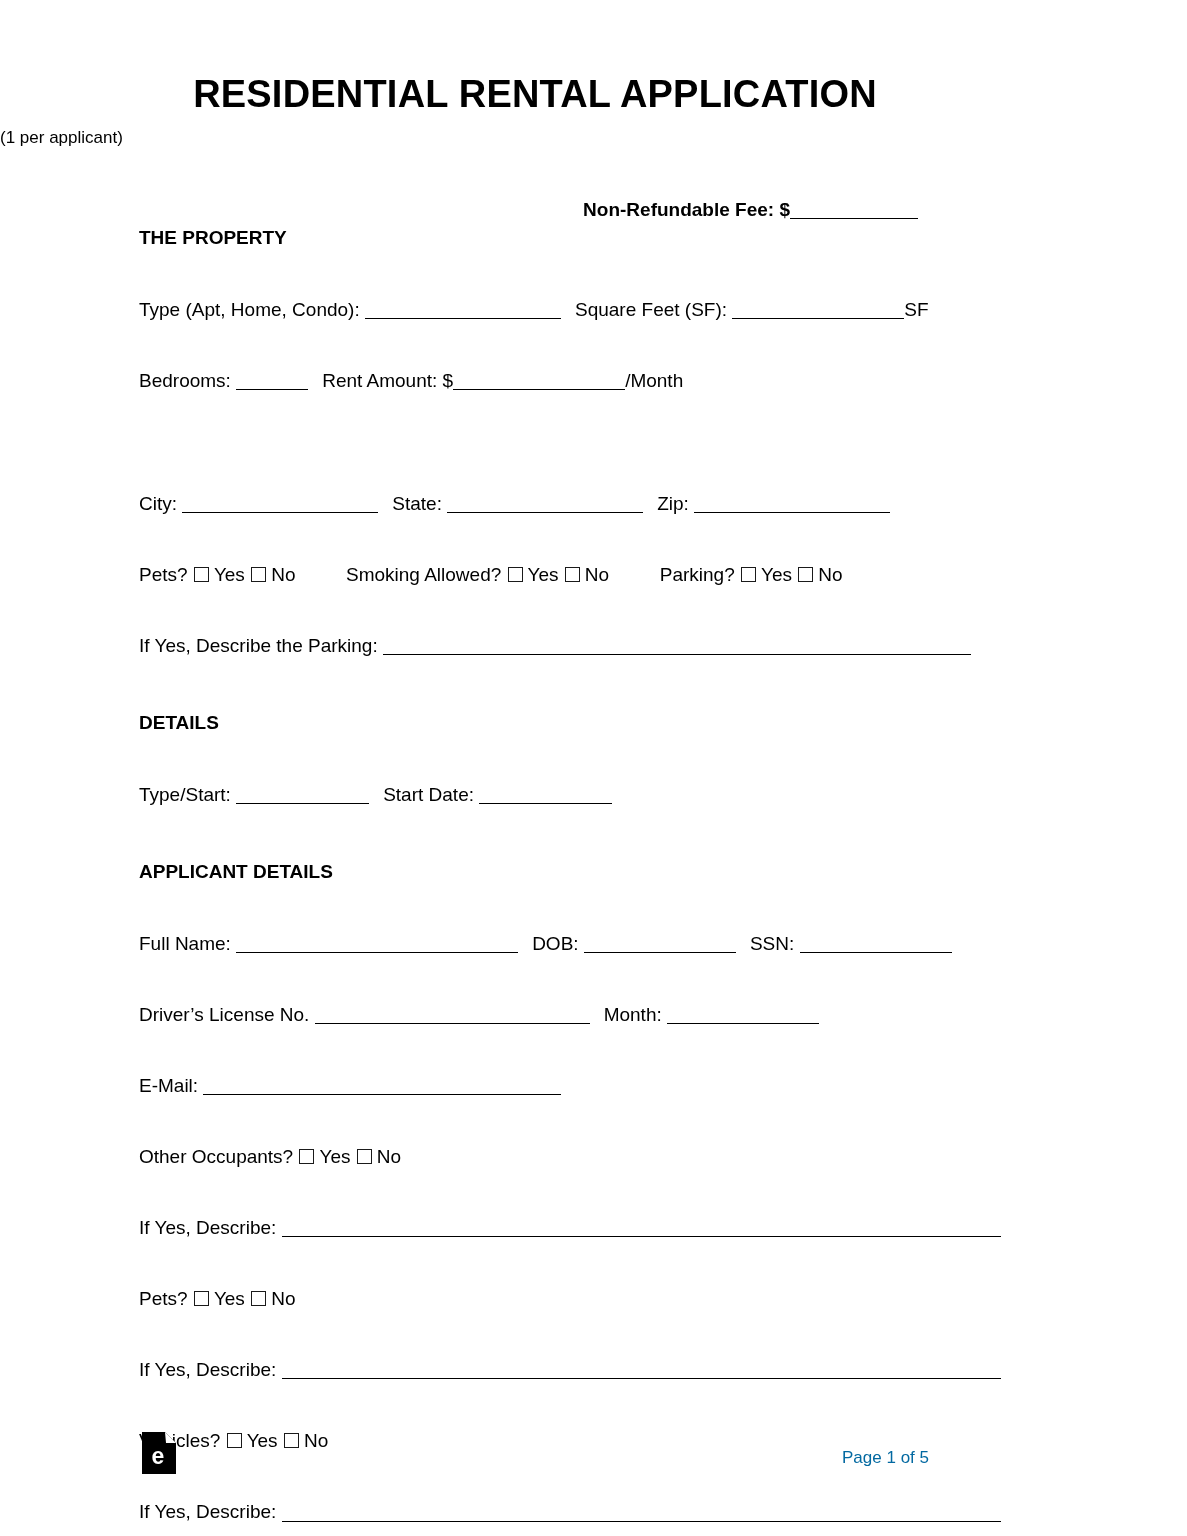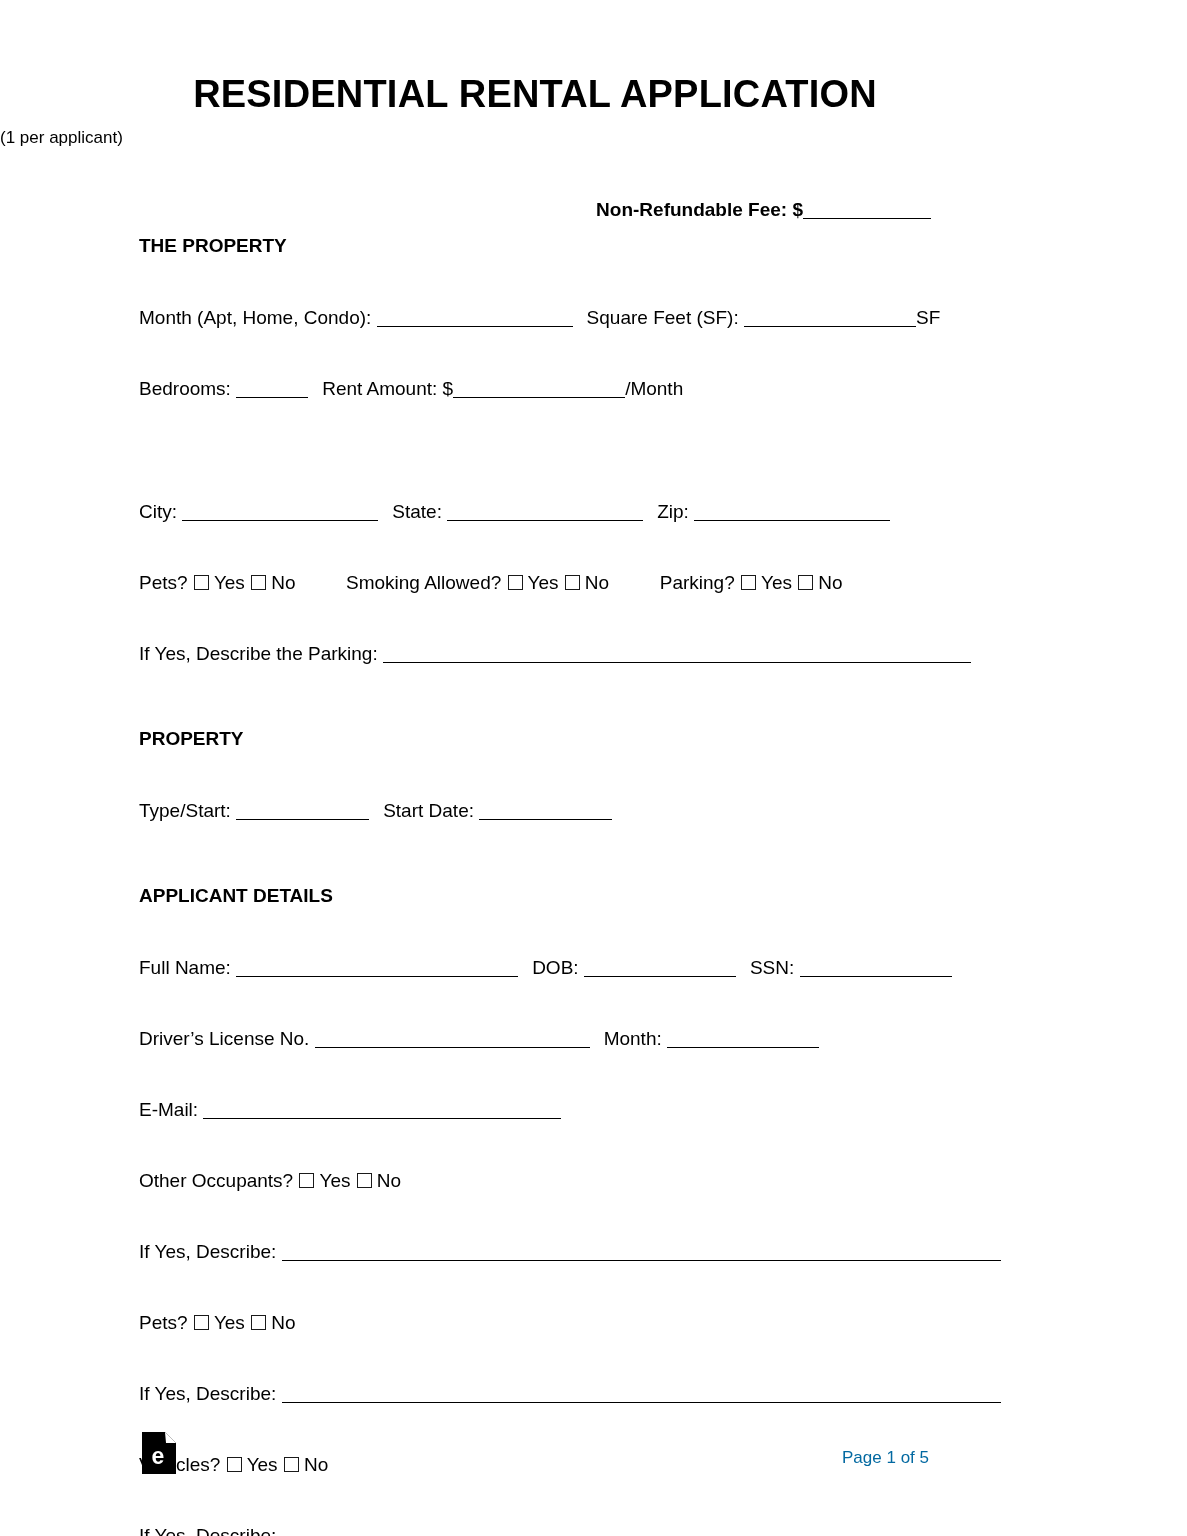--- a/index.html
+++ b/index.html
@@ -34,38 +34,38 @@
     font-size: 17px;
     font-weight: normal;
     margin: 0;
     padding-top: 12px;
   }
 
   
   .fee-row {
     position: absolute;
     top: 199px;
-    right: 139px;
+    right: 152px;
     font-size: 19px;
     font-weight: bold;
     white-space: nowrap;
   }
 
   
   .body-area {
     position: absolute;
     left: 139px;
     right: 139px;
     top: 224px;
   }
 
   .section-head {
     font-size: 19px;
     font-weight: bold;
-    margin: 12px 0 0 0;
+    margin: 4px 0 0 0;
     line-height: 1.0;
     white-space: nowrap;
   }
 
   .line {
     font-size: 19px;
     font-weight: normal;
     white-space: nowrap;
     line-height: 1.0;
   }
@@ -147,21 +147,21 @@
   <div class="fee-row">
     <span>Non-Refundable Fee: $</span><span class="ul ul-fee"></span>
   </div>
 
   <div class="body-area">
 
     <div class="section-head">THE PROPERTY</div>
     <div class="sp-h"></div>
 
     <div class="line">
-      <span>Month (Apt, Home, Condo):</span>
+      <span>Type (Apt, Home, Condo):</span>
       <span class="ul ul-l"></span><span class="gap-sm"></span><span>Square Feet (SF):</span>
       <span class="ul ul-ml"></span><span>SF</span>
     </div>
     <div class="sp-row"></div>
 
     <div class="line">
       <span>Bedrooms:</span>
       <span class="ul ul-xs"></span><span class="gap-sm"></span><span>Rent Amount: $</span><span class="ul ul-ml"></span><span>/Month</span>
     </div>
     <div class="sp-row"></div>
@@ -190,21 +190,21 @@
       <span class="cbx"></span><span>No</span>
     </div>
     <div class="sp-row"></div>
 
     <div class="line">
       <span>If Yes, Describe the Parking:</span>
       <span class="ul ul-park"></span>
     </div>
     <div class="sp-sec"></div>
 
-    <div class="section-head">PROPERTY</div>
+    <div class="section-head">DETAILS</div>
     <div class="sp-h"></div>
 
     <div class="line">
       <span>Type/Start:</span>
       <span class="ul ul-sm"></span><span class="gap-sm"></span><span>Start Date:</span>
       <span class="ul ul-sm"></span>
     </div>
     <div class="sp-sec"></div>
 
     <div class="section-head">APPLICANT DETAILS</div>

